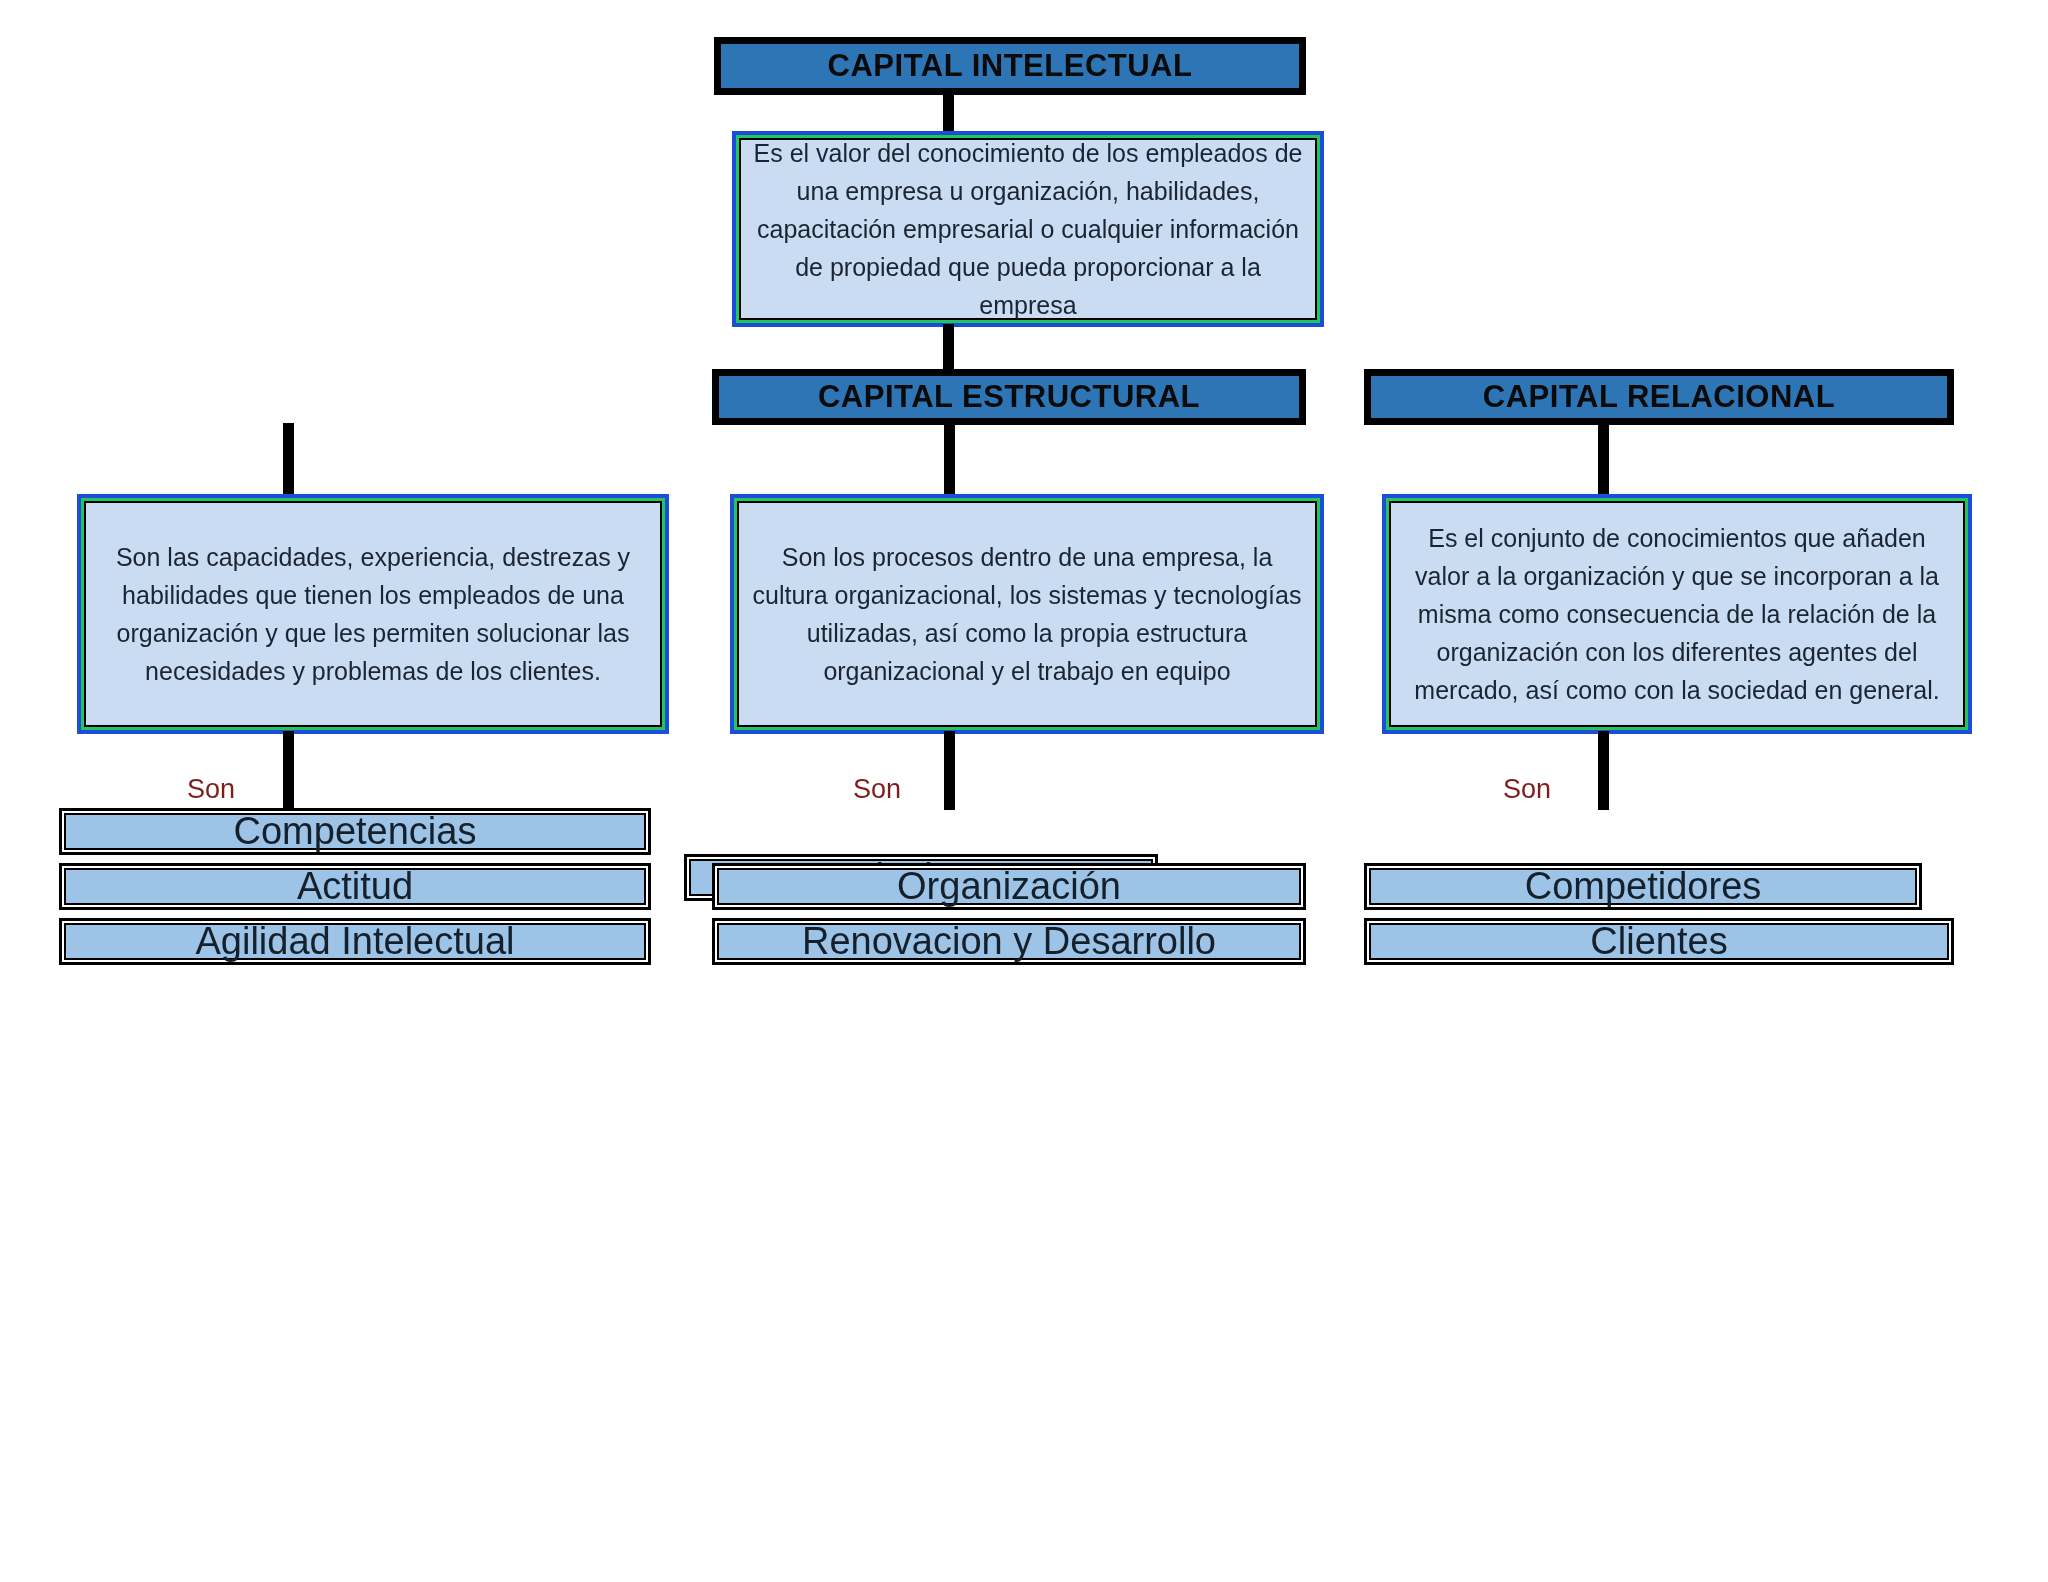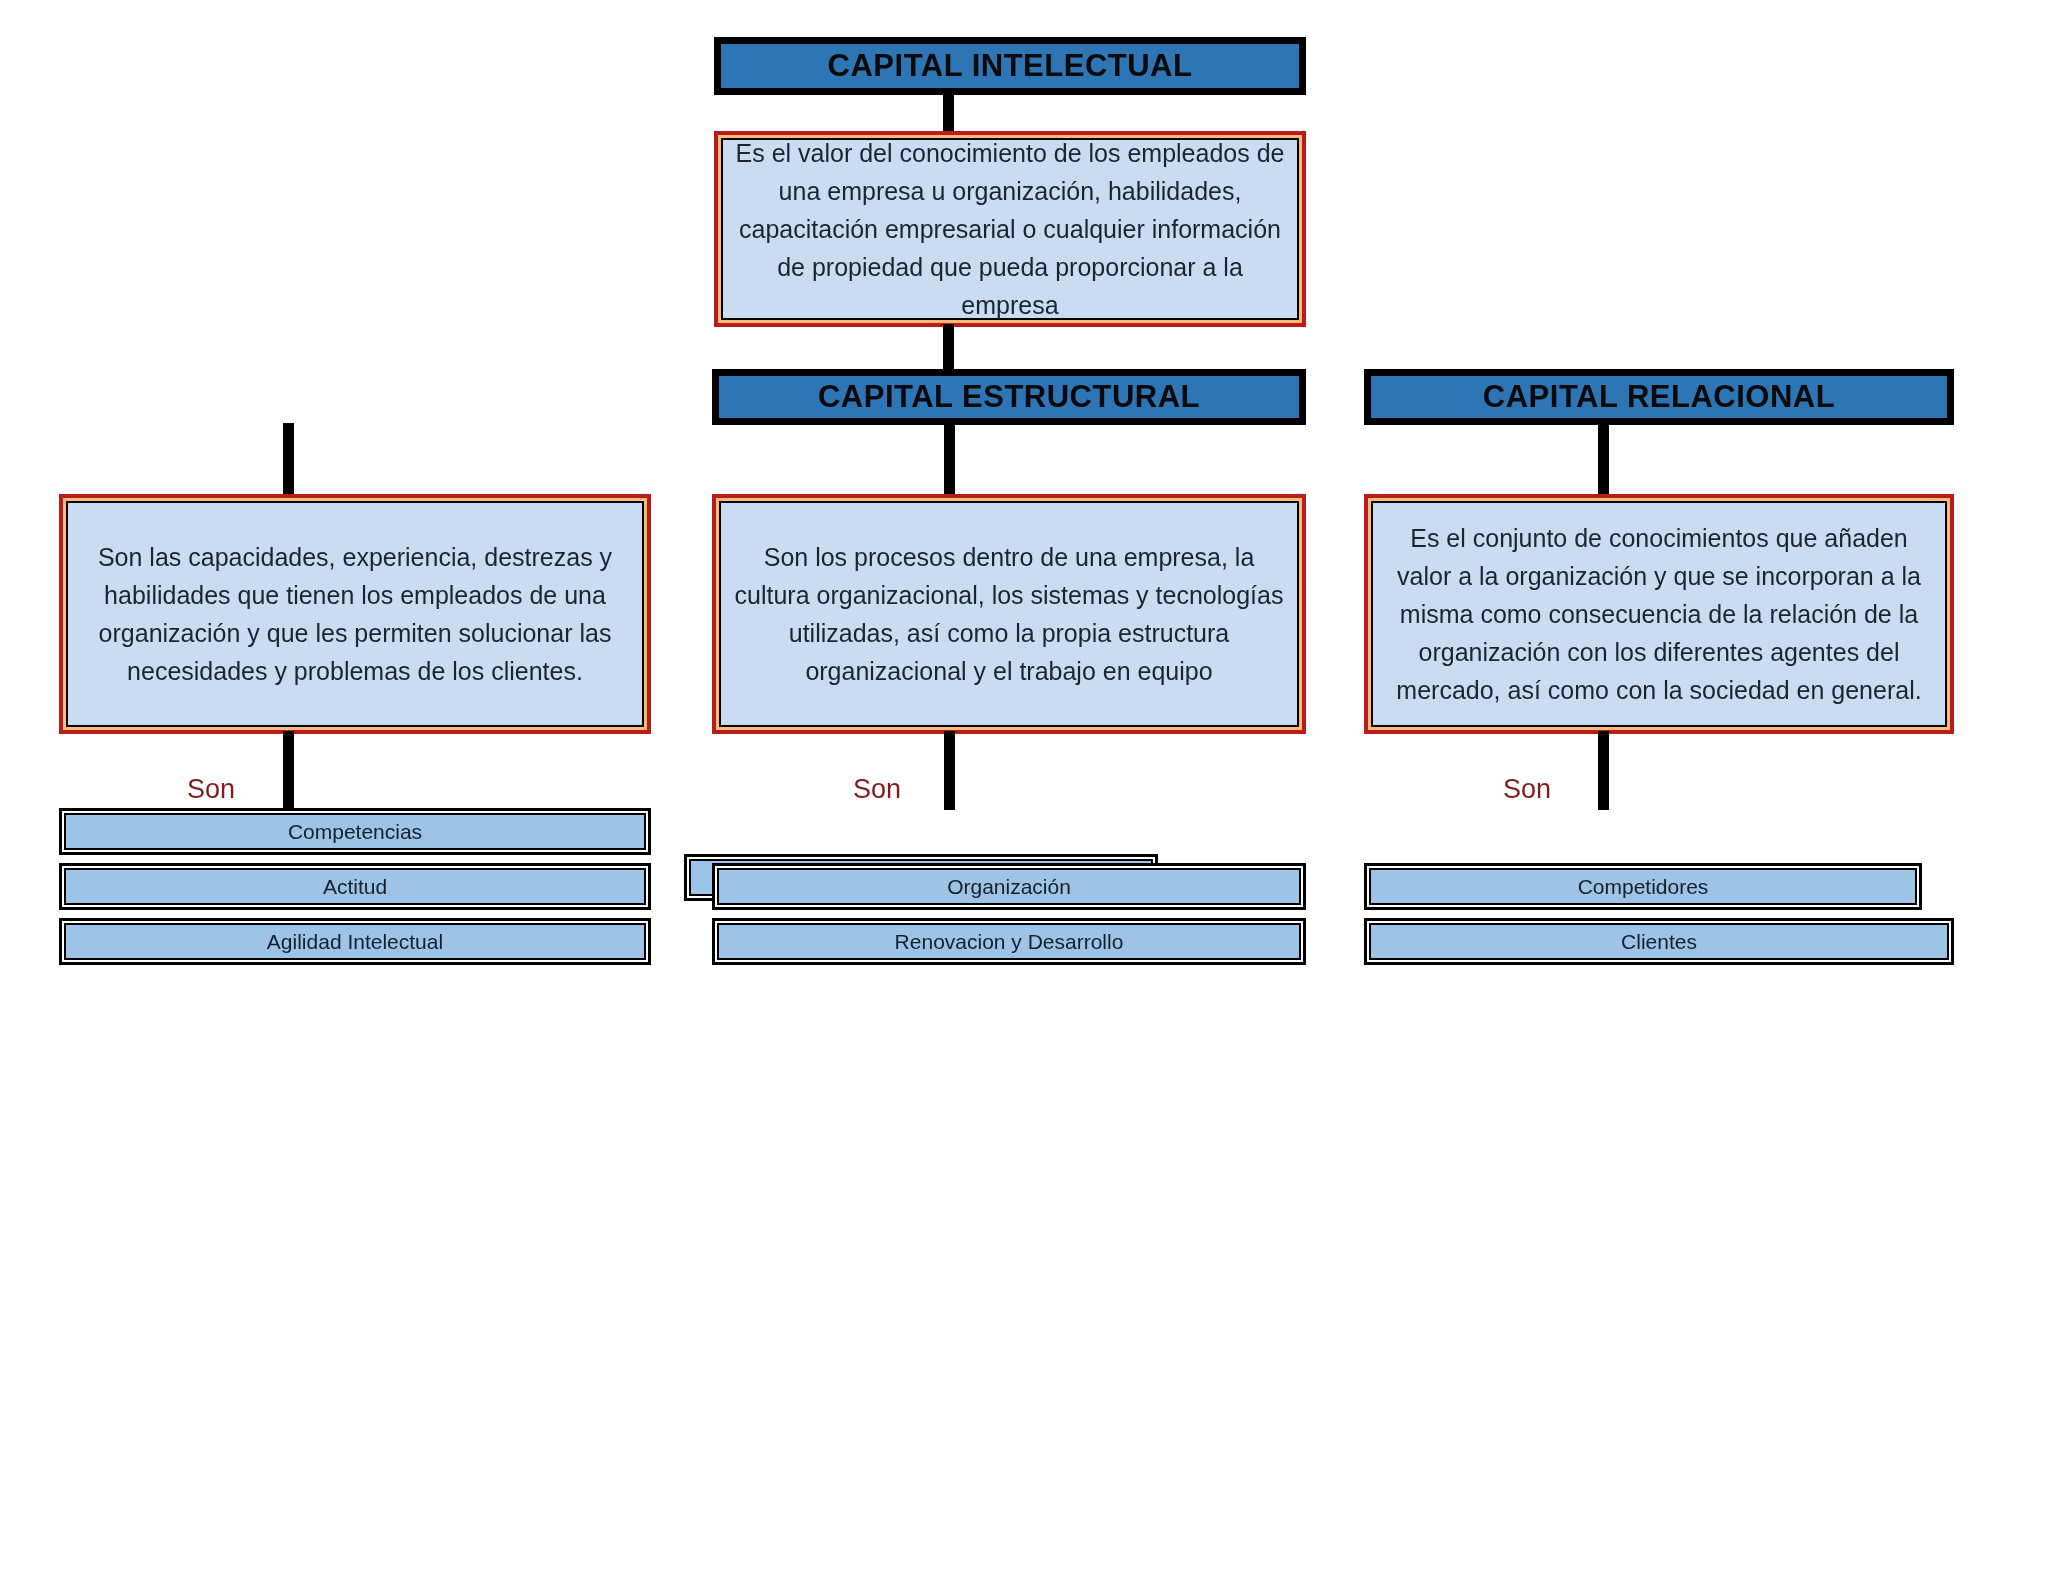--- a/index.html
+++ b/index.html
@@ -8,43 +8,44 @@
     font-family:"Liberation Sans", sans-serif; overflow:hidden;
   }
   .hdr {
     position:absolute; background:#2E75B6; border:7px solid #000;
     box-sizing:border-box; display:flex; align-items:center; justify-content:center;
   }
   .hdr span {
     font-weight:bold; font-size:31px; color:#0a0a0a; letter-spacing:0.5px;
   }
   .dbox {
-    position:absolute; border:4px solid #b91c1c; background:#fdba74; padding:3px;
+    position:absolute; border:4px solid #1d4ed8; background:#22c55e; padding:3px;
     box-sizing:border-box;
+    margin-left:18px;
   }
   .dbox-in {
     border:2px solid #000; background:#C9DCF1; width:100%; height:100%;
     box-sizing:border-box; display:flex; align-items:center; justify-content:center;
     text-align:center; padding:6px 10px;
   }
   .dbox-in span { font-size:25px; line-height:38px; color:#1b2432; }
   .conn { position:absolute; width:11px; background:#000; }
   .son {
     position:absolute; width:130px; text-align:center; font-weight:normal;
     font-size:27px; color:#7f1d1d; top:774px;
   }
   .item {
     position:absolute; border:3px solid #000; background:#ffffff; padding:2px;
     box-sizing:border-box; height:47px;
   }
   .item-in {
     border:2px solid #000; background:#9DC3E6; width:100%; height:100%;
     box-sizing:border-box; display:flex; align-items:center; justify-content:center;
   }
-  .item-in span { font-size:21px; color:#14202c; }
+  .item-in span { font-size:38px; color:#14202c; }
 </style>
 </head>
 <body>
 
 <div class="page">
 
   <div class="hdr" style="left:714px; top:37px; width:592px; height:58px;">
     <span>CAPITAL INTELECTUAL</span>
   </div>
 

